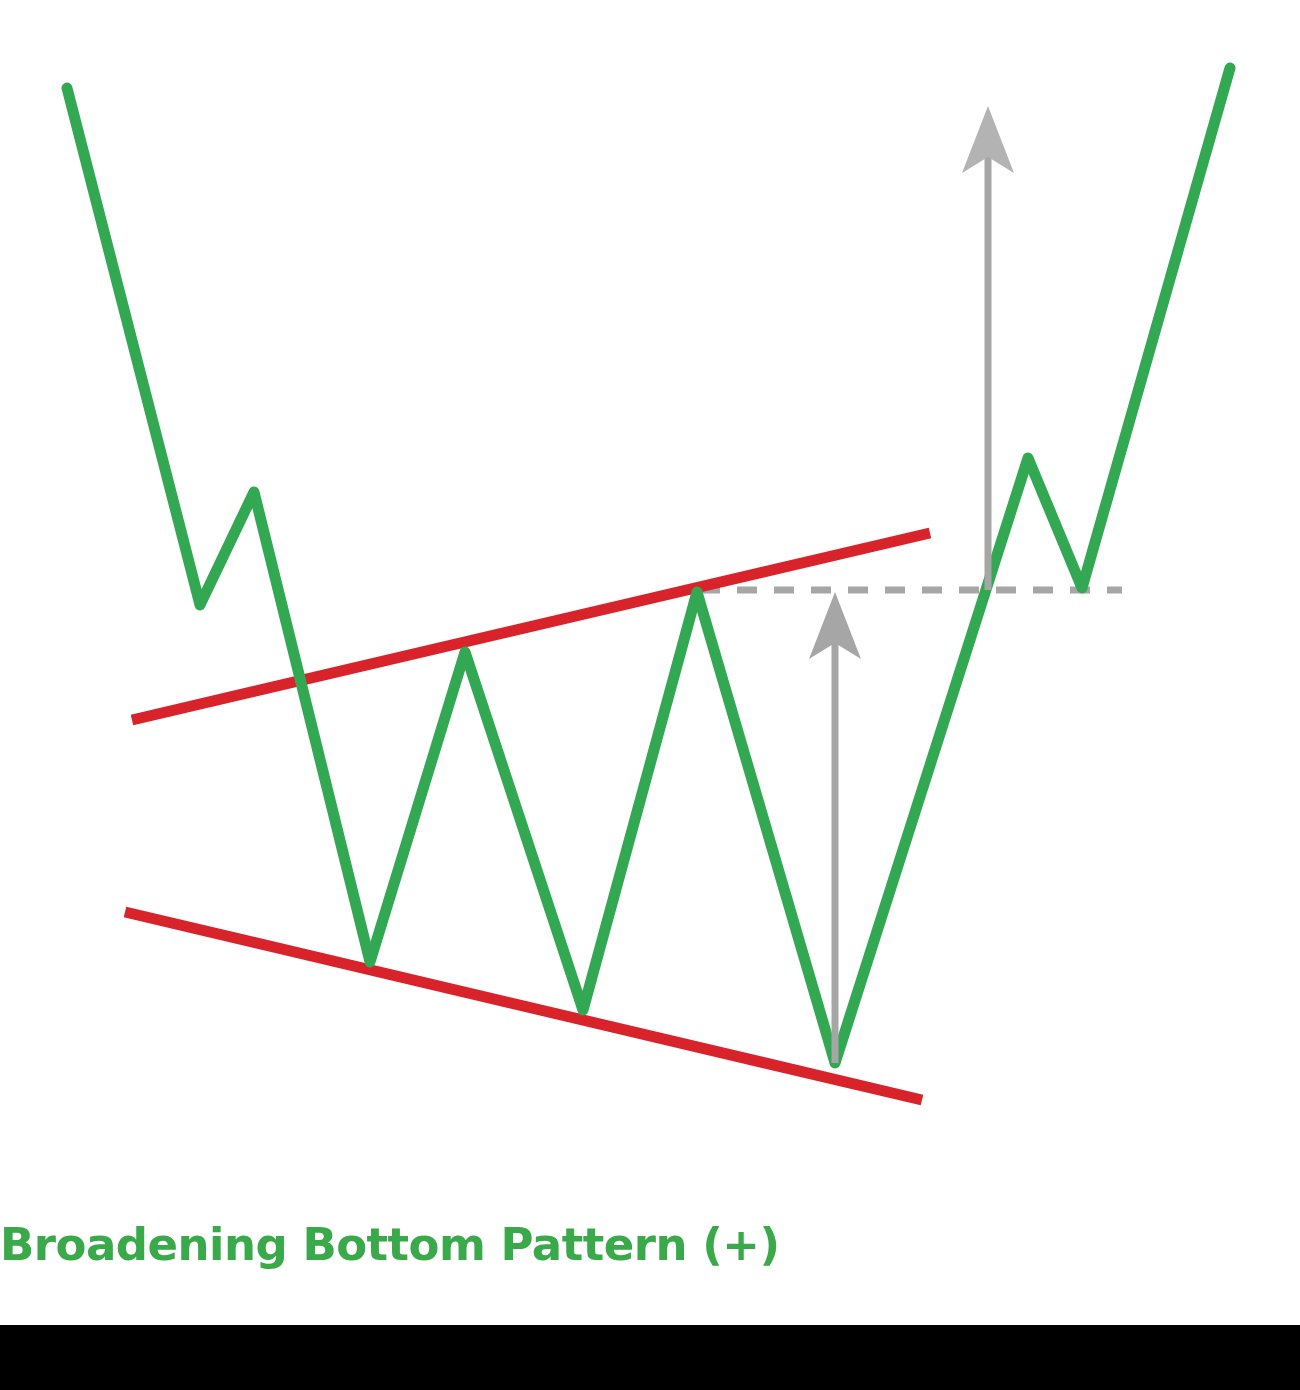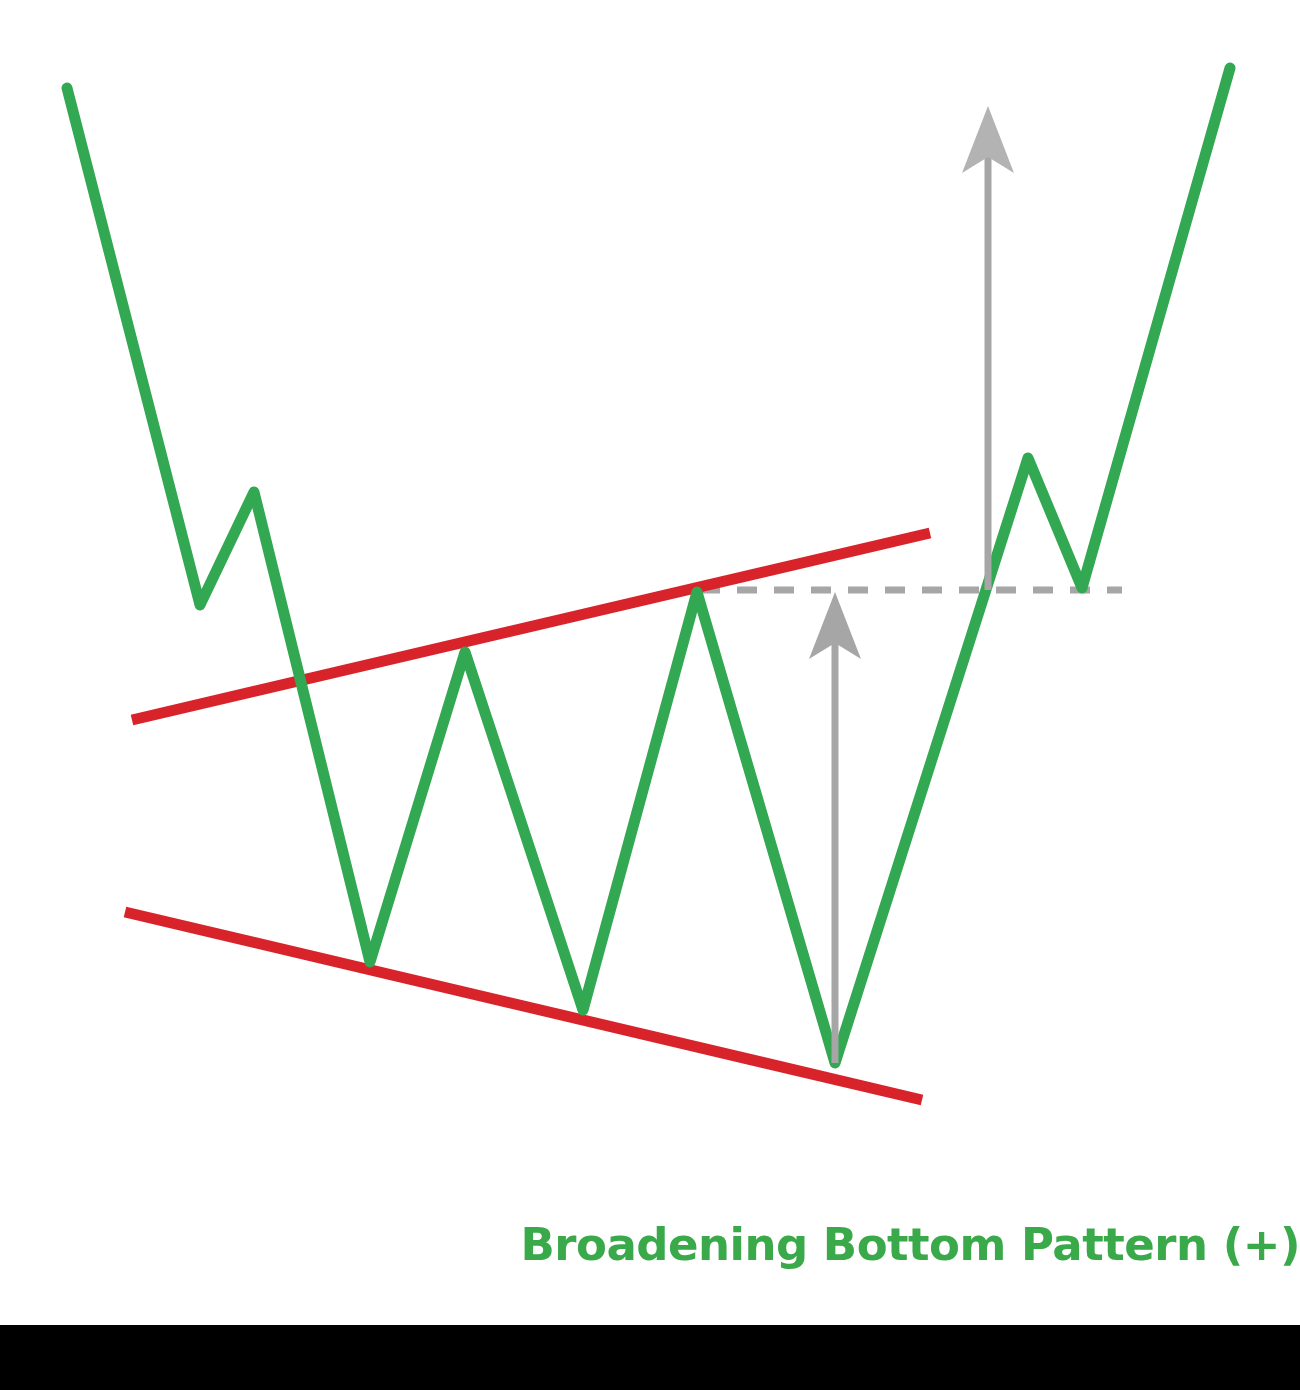--- a/index.html
+++ b/index.html
@@ -31,21 +31,21 @@
     position: absolute;
     left: 0;
     top: 0;
     display: block;
   }
   #pattern-title {
     position: absolute;
     left: 0;
     top: 1218.0px;
     width: 1300px;
-    text-align: right;
+    text-align: left;
     font-family: "DejaVu Sans", sans-serif;
     font-weight: bold;
     font-size: 45px;
     letter-spacing: -0.5px;
     color: #3aa94a;
     white-space: nowrap;
   }
   #footer-bar {
     position: absolute;
     left: 0;

